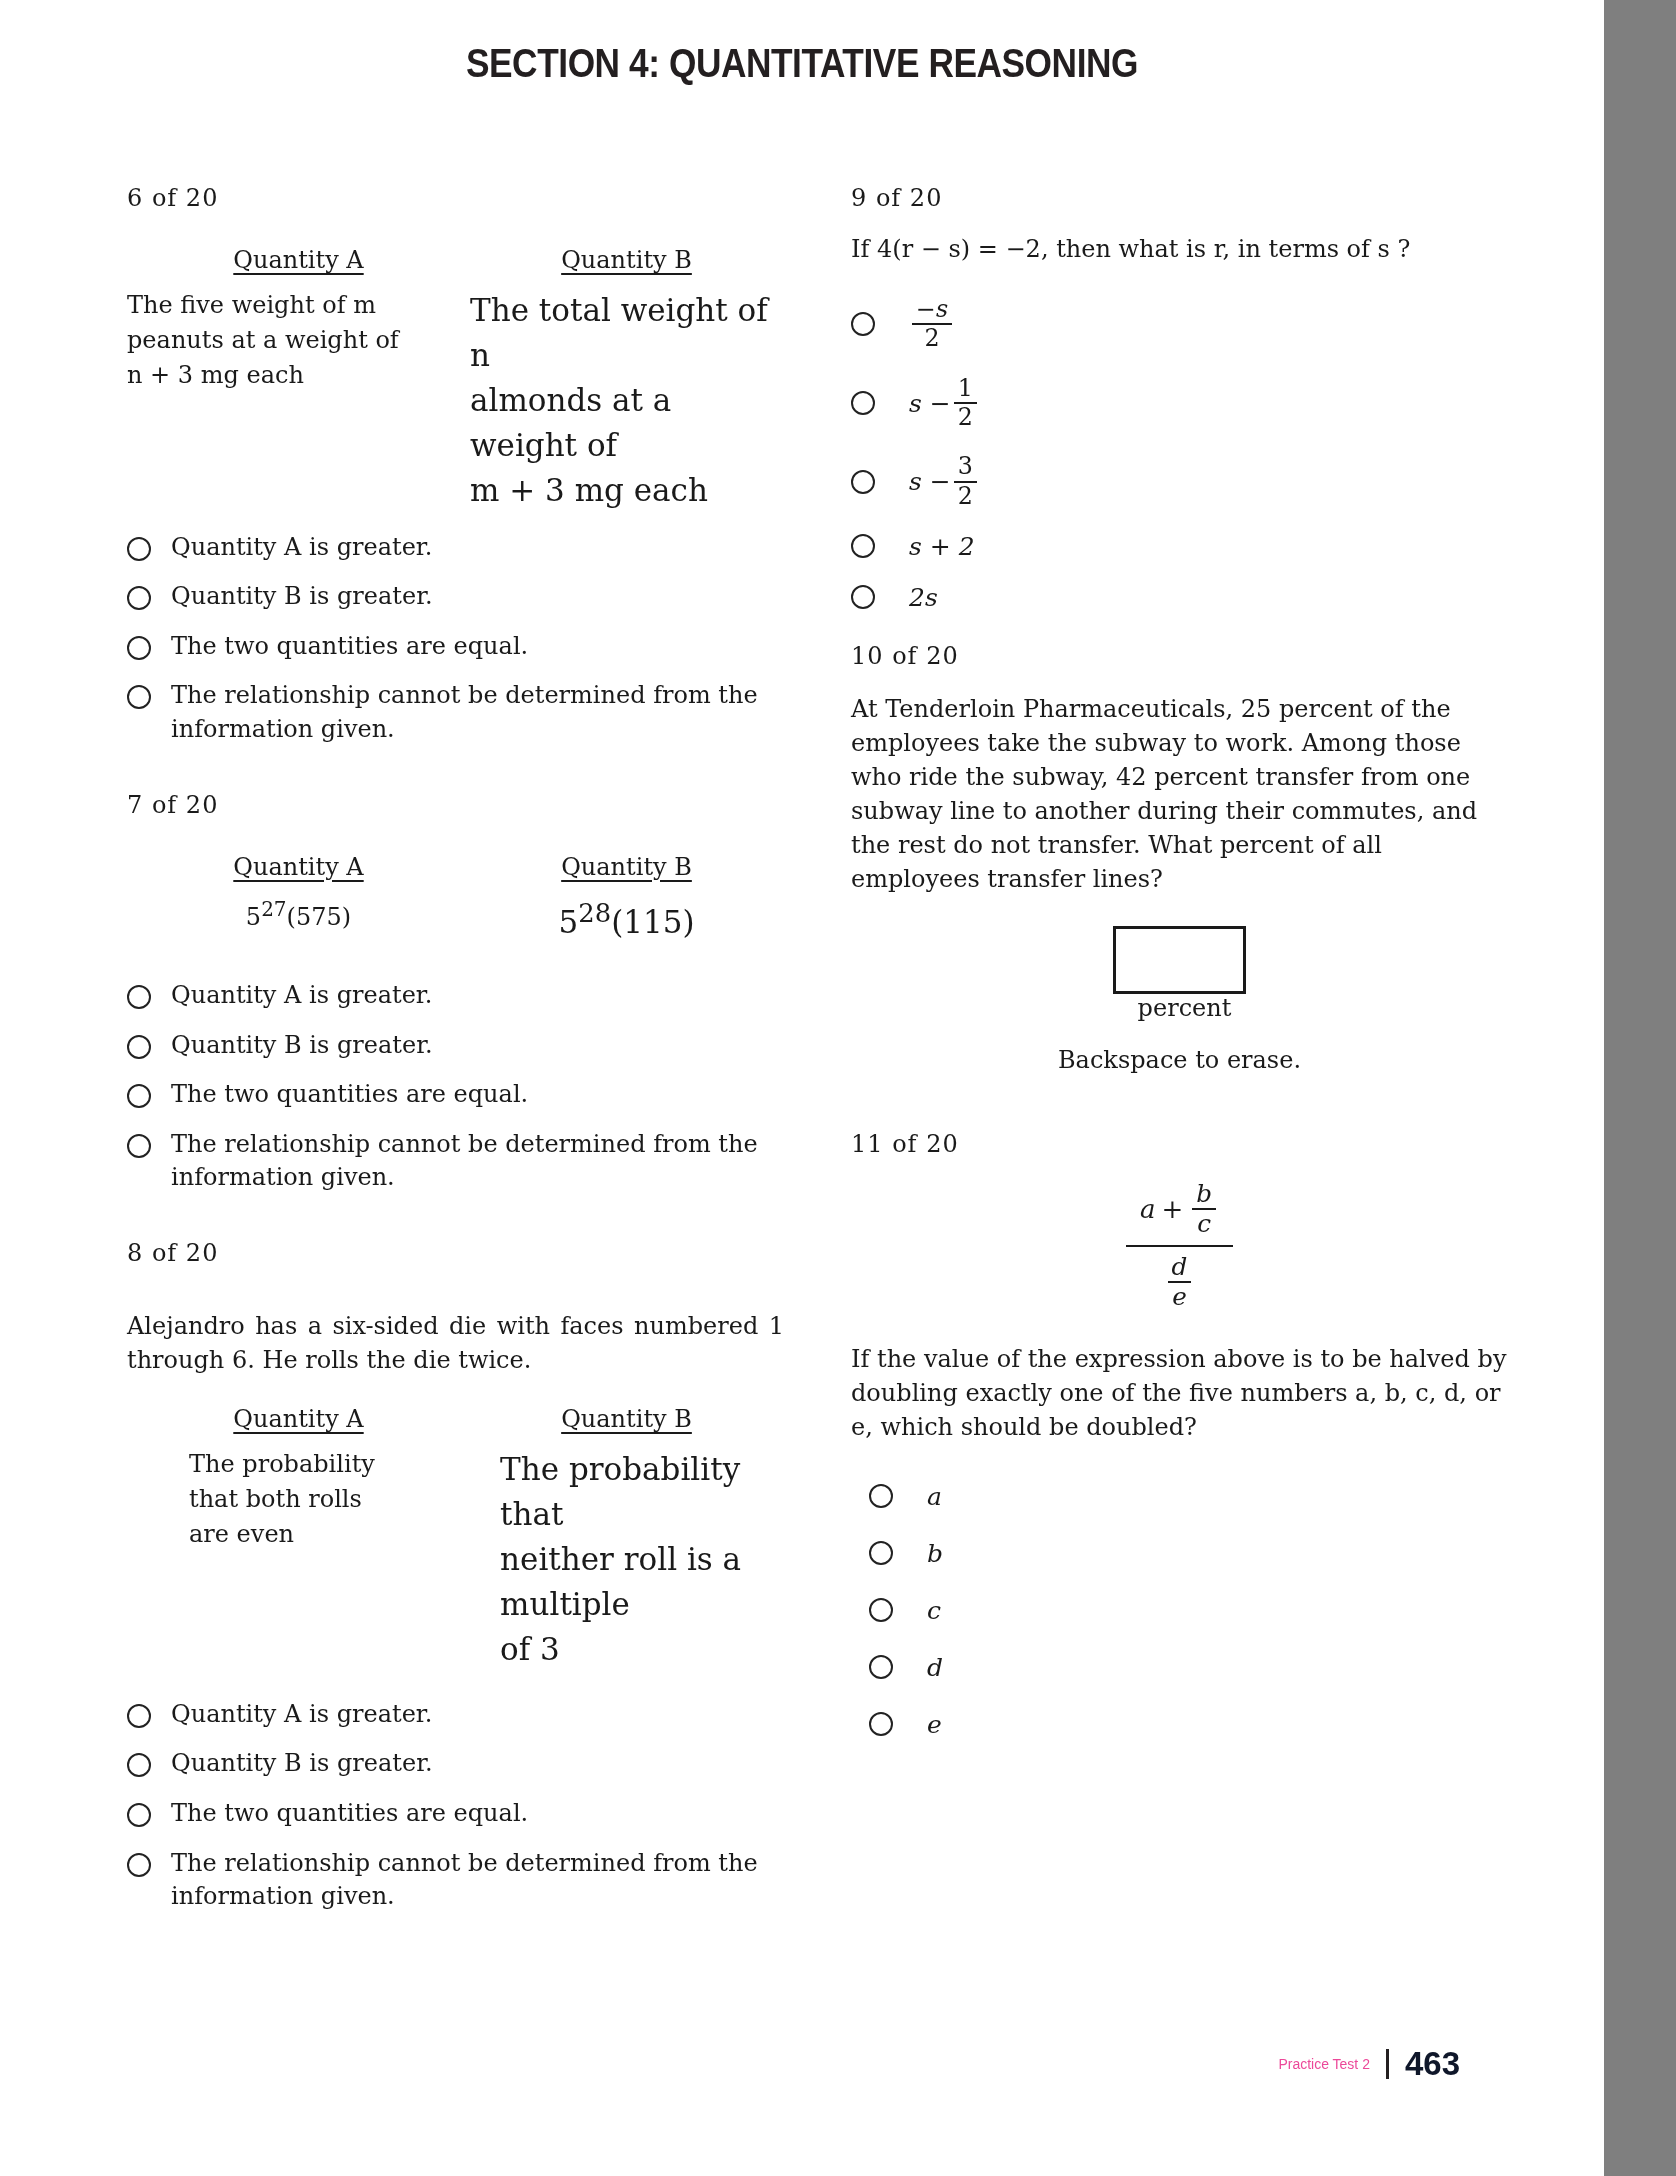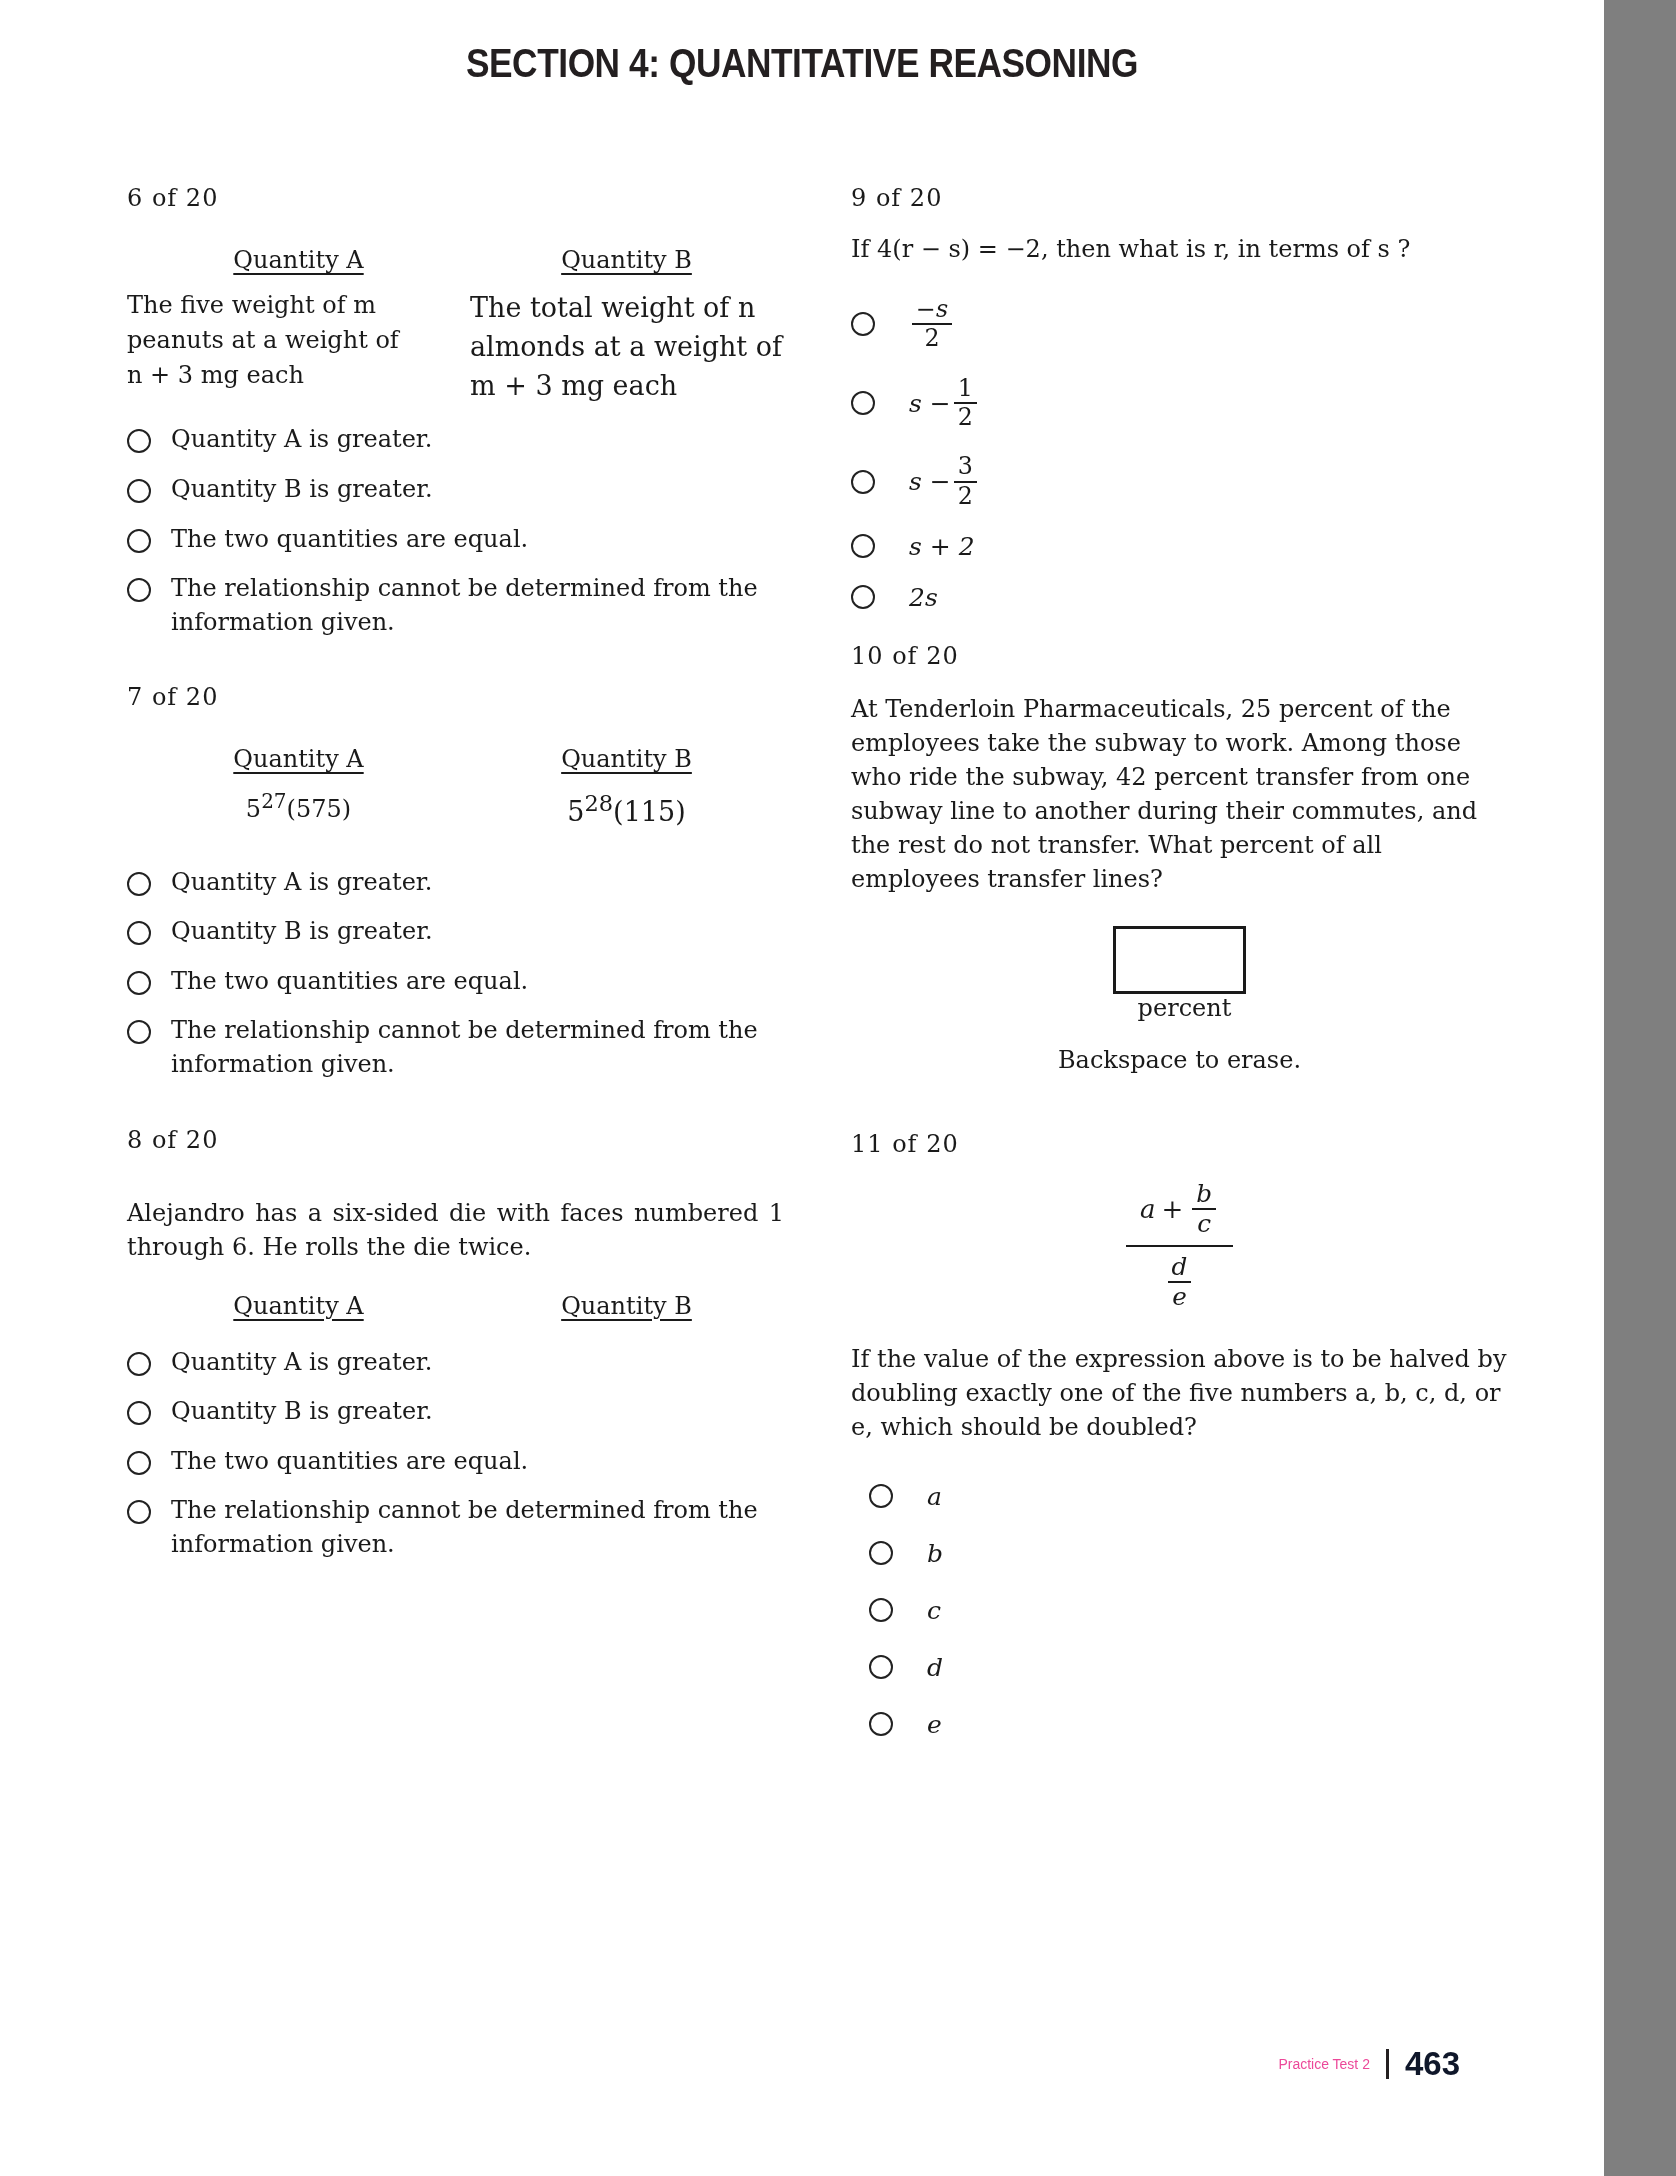--- a/index.html
+++ b/index.html
@@ -36,21 +36,21 @@
   .qtext.nojust{text-align:left;}
 
   
   .quant-head{display:flex;margin:34px 0 14px 0;}
   .quant-head > div{font-size:24px;font-weight:normal;text-decoration:underline;text-underline-offset:5px;}
   .qh-a{width:343px;text-align:center;}
   .qh-b{width:313px;text-align:center;}
 
   .quant-body{display:flex;gap:0;margin-bottom:18px;}
   .qb-a{width:343px;font-size:24px;line-height:1.45;}
-  .qb-b{width:313px;font-size:27px;line-height:1.45;}
+  .qb-b{width:313px;font-size:31px;line-height:1.45;}
   .qb-center{text-align:center;}
   .qb-indent{padding-left:62px;}
 
   .choices{margin-top:18px;}
   .choice{display:flex;align-items:flex-start;margin-bottom:16px;}
   .radio{
     flex:0 0 auto;
     width:20px;height:20px;border:2px solid #222;border-radius:50%;
     margin-right:20px;margin-top:6px;background:#fff;
   }
@@ -179,20 +179,32 @@
 
     <div class="block" style="margin-top:44px;">
       <div class="qnum">8 of 20</div>
       <div class="qtext" style="margin-top:42px;">Alejandro has a six-sided die with faces numbered 1 through 6. He rolls the die twice.</div>
 
       <div class="quant-head" style="margin-top:28px;">
         <div class="qh-a">Quantity A</div>
         <div class="qh-b">Quantity B</div>
       </div>
 
+      <div class="quant-body">
+        <div class="qb-a qb-indent">
+          <div>The probability</div>
+          <div>that both rolls</div>
+          <div>are even</div>
+        </div>
+        <div class="qb-b">
+          <div>The probability that</div>
+          <div>neither roll is a multiple</div>
+          <div>of 3</div>
+        </div>
+      </div>
 
       <div class="choices" style="margin-top:26px;">
         <div class="choice">
           <span class="radio"></span>
           <span class="choice-text">Quantity A is greater.</span>
         </div>
         <div class="choice">
           <span class="radio"></span>
           <span class="choice-text">Quantity B is greater.</span>
         </div>

